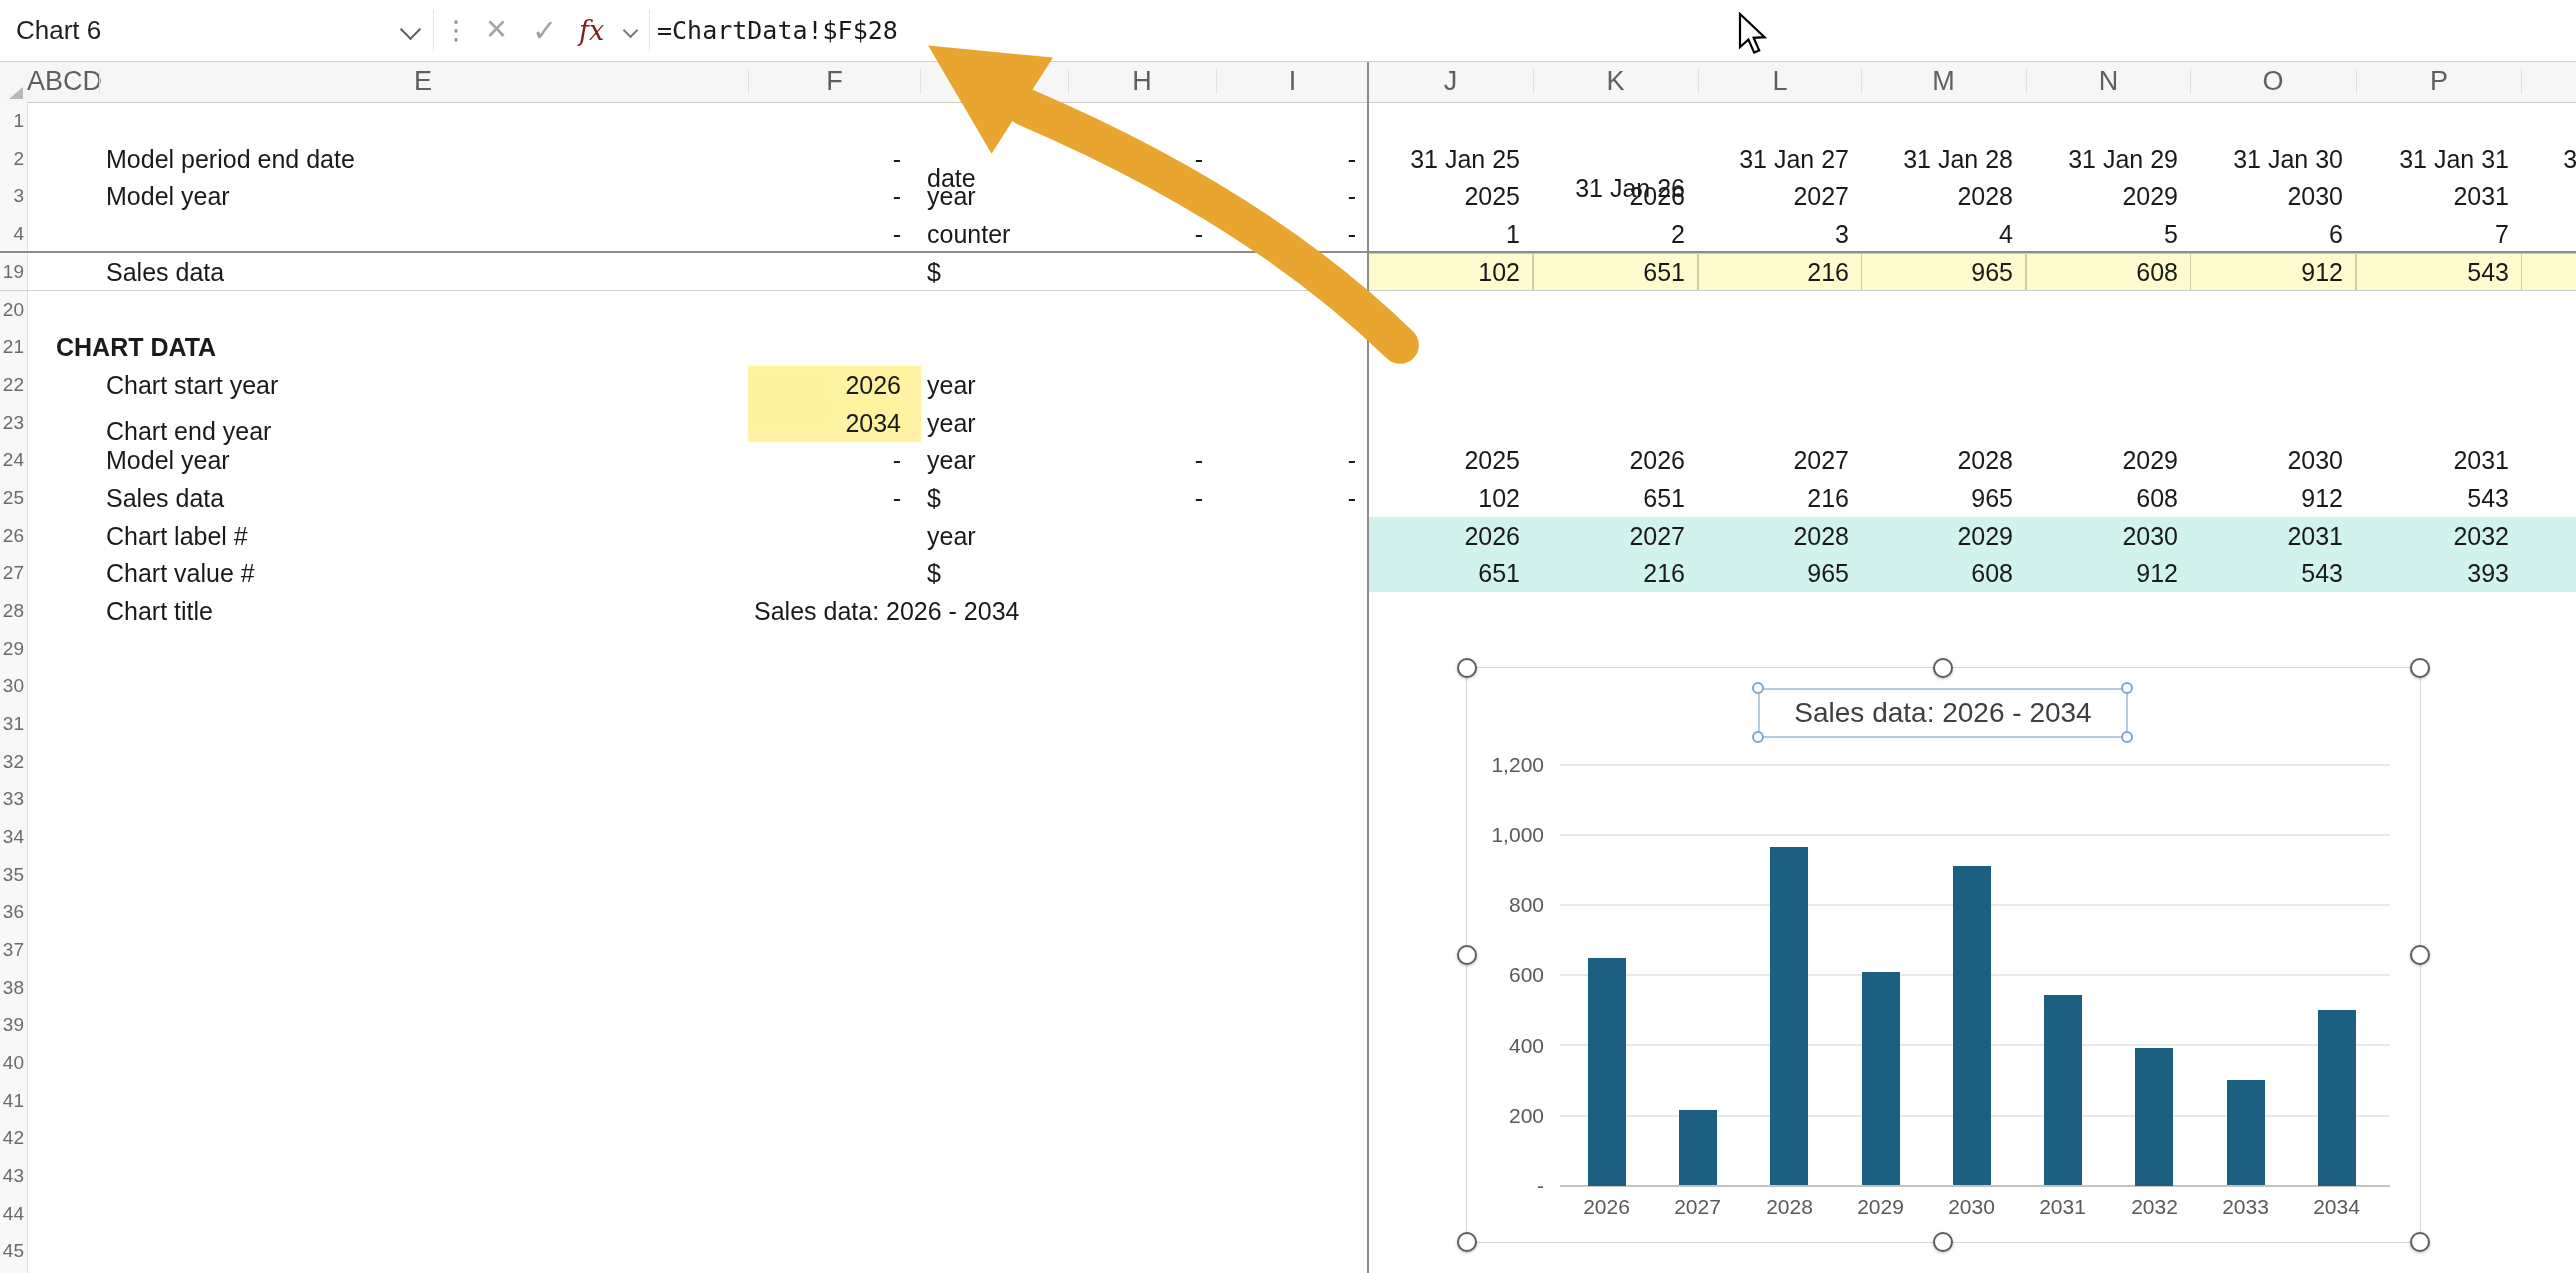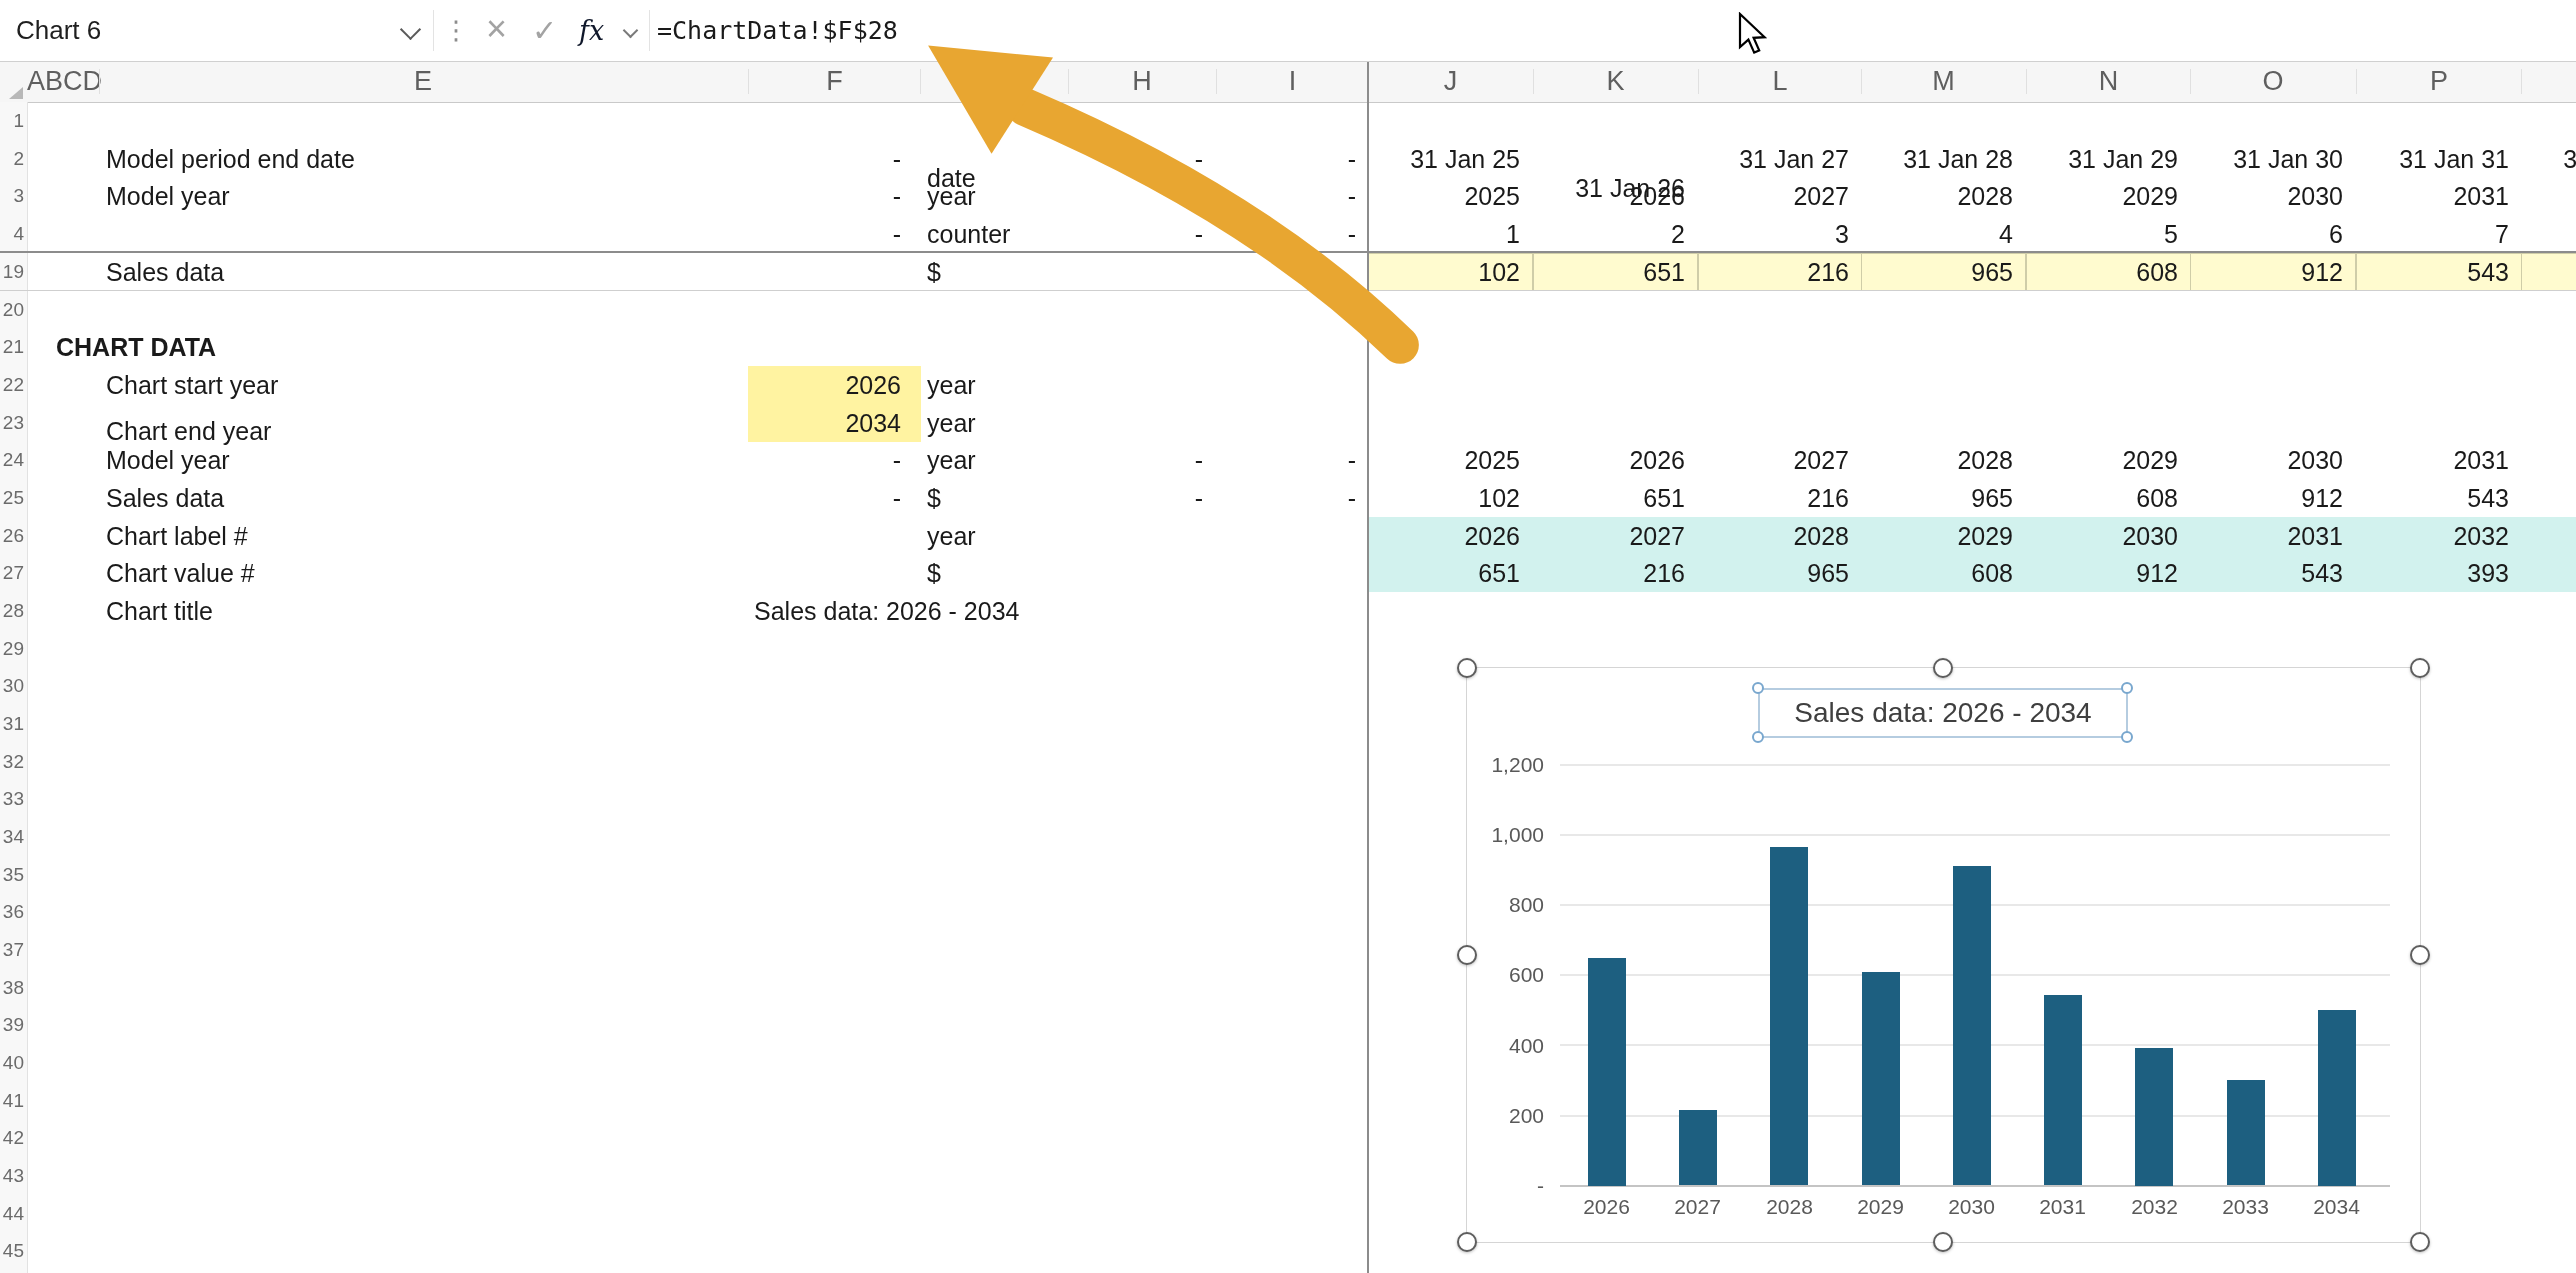--- a/index.html
+++ b/index.html
@@ -11,21 +11,21 @@
           border-bottom:1px solid #D0D0D0;z-index:6;}
   .nb-text{position:absolute;left:16px;top:0;line-height:61px;font-size:26px;color:#1F1F1F;}
   .chev{position:absolute;width:13px;height:13px;border-right:2px solid #5A5A5A;
         border-bottom:2px solid #5A5A5A;transform:rotate(45deg);}
   .nb-chev{left:403px;top:22px;}
   .fx-chev{left:625px;top:25px;width:9px;height:9px;border-color:#7A7A7A;}
   .vsep{position:absolute;top:10px;bottom:10px;width:1px;background:#E3E3E3;}
   .dots{position:absolute;left:443px;top:0;line-height:61px;font-size:26px;color:#8C8C8C;}
   .icon-x{position:absolute;left:486px;top:0;line-height:58px;font-size:36px;color:#A3A3A3;}
   .icon-check{position:absolute;left:532px;top:0;line-height:61px;font-size:30px;color:#A3A3A3;}
-  .icon-fx{position:absolute;left:579px;top:0;line-height:61px;font-size:27px;color:#0f172a;
+  .icon-fx{position:absolute;left:579px;top:0;line-height:61px;font-size:27px;color:#7f1d1d;
            font-family:"DejaVu Serif",serif;font-style:italic;}
   .formula{position:absolute;left:657px;top:0;line-height:61px;font-size:25px;color:#1A1A1A;
            font-family:"DejaVu Sans Mono",monospace;}
 
   
   #colheads{position:absolute;left:0;top:61px;width:2576px;height:41px;background:#F6F6F6;
             border-bottom:1px solid #C9C9C9;z-index:1;}
   .colh{position:absolute;top:0;height:41px;line-height:41px;text-align:center;
         font-size:27px;color:#5F5F5F;}
   .colsep{position:absolute;top:8px;height:25px;width:1px;background:#E0E0E0;}

